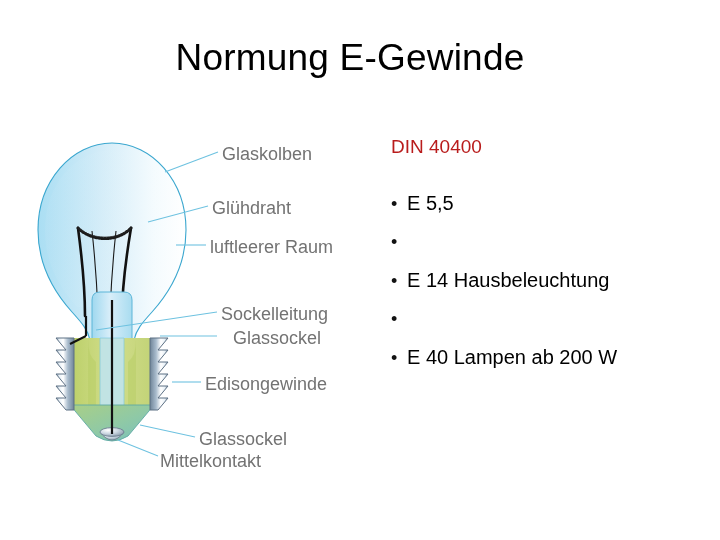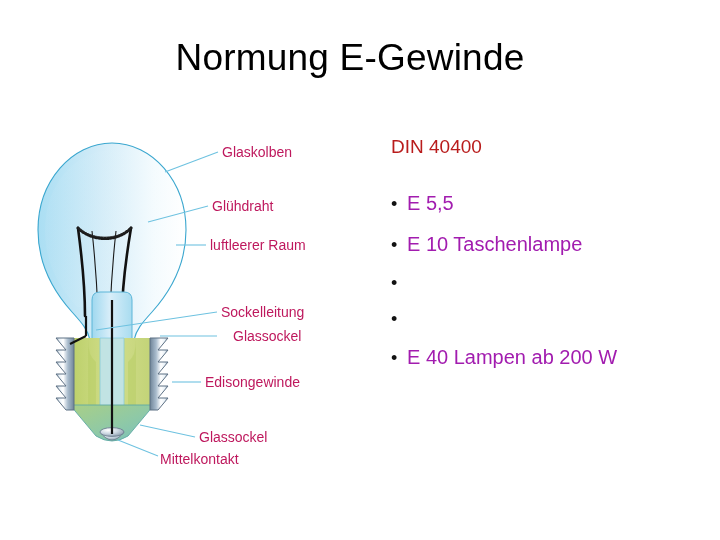--- a/index.html
+++ b/index.html
@@ -28,30 +28,30 @@
   }
   .bullet-row{
     display:flex;align-items:baseline;
     margin-bottom:18px;
   }
   .bullet-dot{
     width:16px;flex:0 0 16px;
     font-size:18px;color:#121212;line-height:1;
   }
   .bullet-text{
-    font-size:20px;color:#a21caf;line-height:1.15;white-space:nowrap;
+    font-size:20px;color:#000000;line-height:1.15;white-space:nowrap;
   }
 
   
   #diagram{position:absolute;left:0;top:0;width:400px;height:540px;}
 
   
   .dlabel{
     position:absolute;
-    font-size:14px;color:#be185d;
+    font-size:18px;color:#737373;
     white-space:nowrap;line-height:1;
   }
   #lbl-glaskolben{left:222px;top:145px;}
   #lbl-gluehdraht{left:212px;top:199px;}
   #lbl-luftleerer{left:210px;top:238px;}
   #lbl-sockelleitung{left:221px;top:305px;}
   #lbl-glassockel{left:221px;top:329px;margin-left:12px;}
   #lbl-edisongewinde{left:205px;top:375px;text-align:right;}
   #lbl-sockelstein{left:199px;top:430px;}
   #lbl-mittelkontakt{left:160px;top:452px;}
@@ -223,24 +223,24 @@
 
   <div id="right-col">
     <div id="din-heading">DIN 40400</div>
 
     <div class="bullet-row">
       <span class="bullet-dot">•</span>
       <span class="bullet-text">E 5,5</span>
     </div>
     <div class="bullet-row">
       <span class="bullet-dot">•</span>
-      <span class="bullet-text">E 10 Taschenlampe</span>
-    </div>
-    <div class="bullet-row">
-      <span class="bullet-dot">•</span>
+    </div>
+    <div class="bullet-row">
+      <span class="bullet-dot">•</span>
+      <span class="bullet-text">E 14 Hausbeleuchtung</span>
     </div>
     <div class="bullet-row">
       <span class="bullet-dot">•</span>
     </div>
     <div class="bullet-row">
       <span class="bullet-dot">•</span>
       <span class="bullet-text">E 40 Lampen ab 200 W</span>
     </div>
   </div>
 

